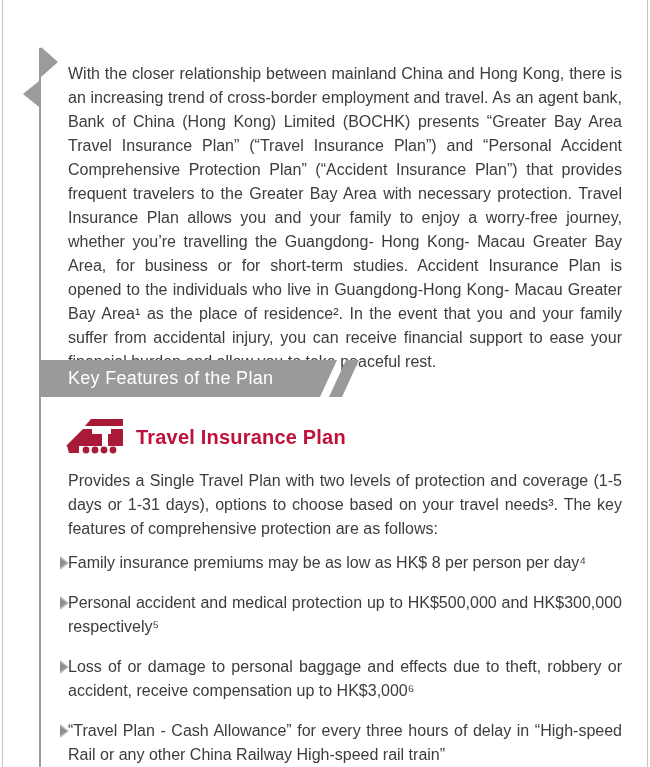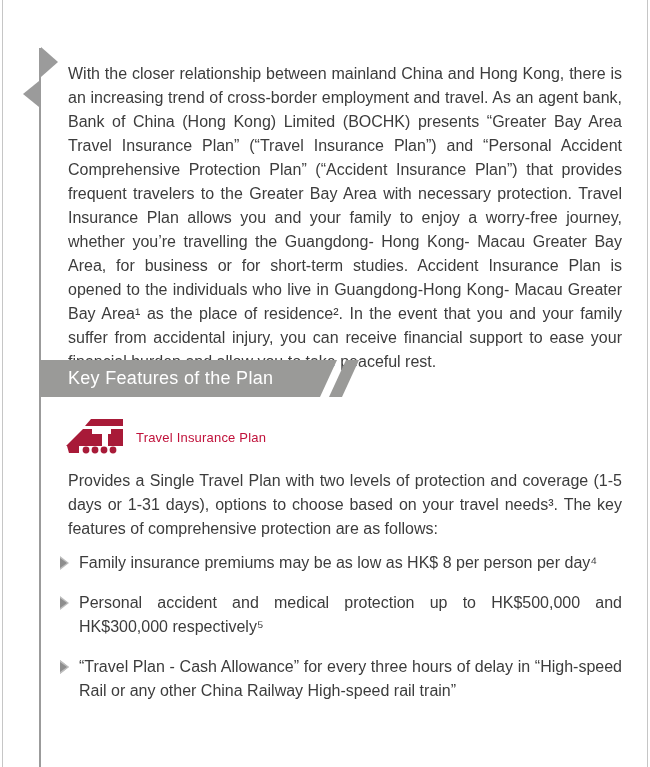--- a/index.html
+++ b/index.html
@@ -48,32 +48,32 @@
     color:#ffffff; font-size:18px; font-weight:normal;
     letter-spacing:0.3px; white-space:nowrap;
   }
 
   
   .plan-title-row {
     position:absolute; left:66px; top:418px; height:38px;
     display:flex; align-items:center; gap:13px;
   }
   .plan-title {
-    color:#c0113a; font-size:13px; font-weight:normal;
+    color:#c0113a; font-size:20px; font-weight:bold;
     letter-spacing:0.2px; white-space:nowrap;
   }
 
   
   .bullets {
     position:absolute; left:60px; top:551px; width:562px;
     list-style:none; margin:0; padding:0;
   }
   .bullets li {
     position:relative;
-    padding-left:19px;
+    padding-left:8px;
     margin-bottom:16px;
     font-size:16px; line-height:24px;
     text-align:justify;
   }
   .bullet-marker {
     position:absolute; left:0; top:5px; width:0; height:0;
     border-left:9px solid #bdbdbd;
     border-top:7px solid transparent;
     border-bottom:7px solid transparent;
   }
@@ -134,20 +134,21 @@
     <li>
       <span class="bullet-marker"></span>
       <span>Family insurance premiums may be as low as HK$ 8 per person per day⁴</span>
     </li>
     <li>
       <span class="bullet-marker"></span>
       <span>Personal accident and medical protection up to HK$500,000 and HK$300,000 respectively⁵</span>
     </li>
     <li>
       <span class="bullet-marker"></span>
+      <span>Loss of or damage to personal baggage and effects due to theft, robbery or accident, receive compensation up to HK$3,000⁶</span>
     </li>
     <li>
       <span class="bullet-marker"></span>
       <span>“Travel Plan - Cash Allowance” for every three hours of delay in “High-speed Rail or any other China Railway High-speed rail  train”</span>
     </li>
   </ul>
 
 </div>
 
 </body></html>

